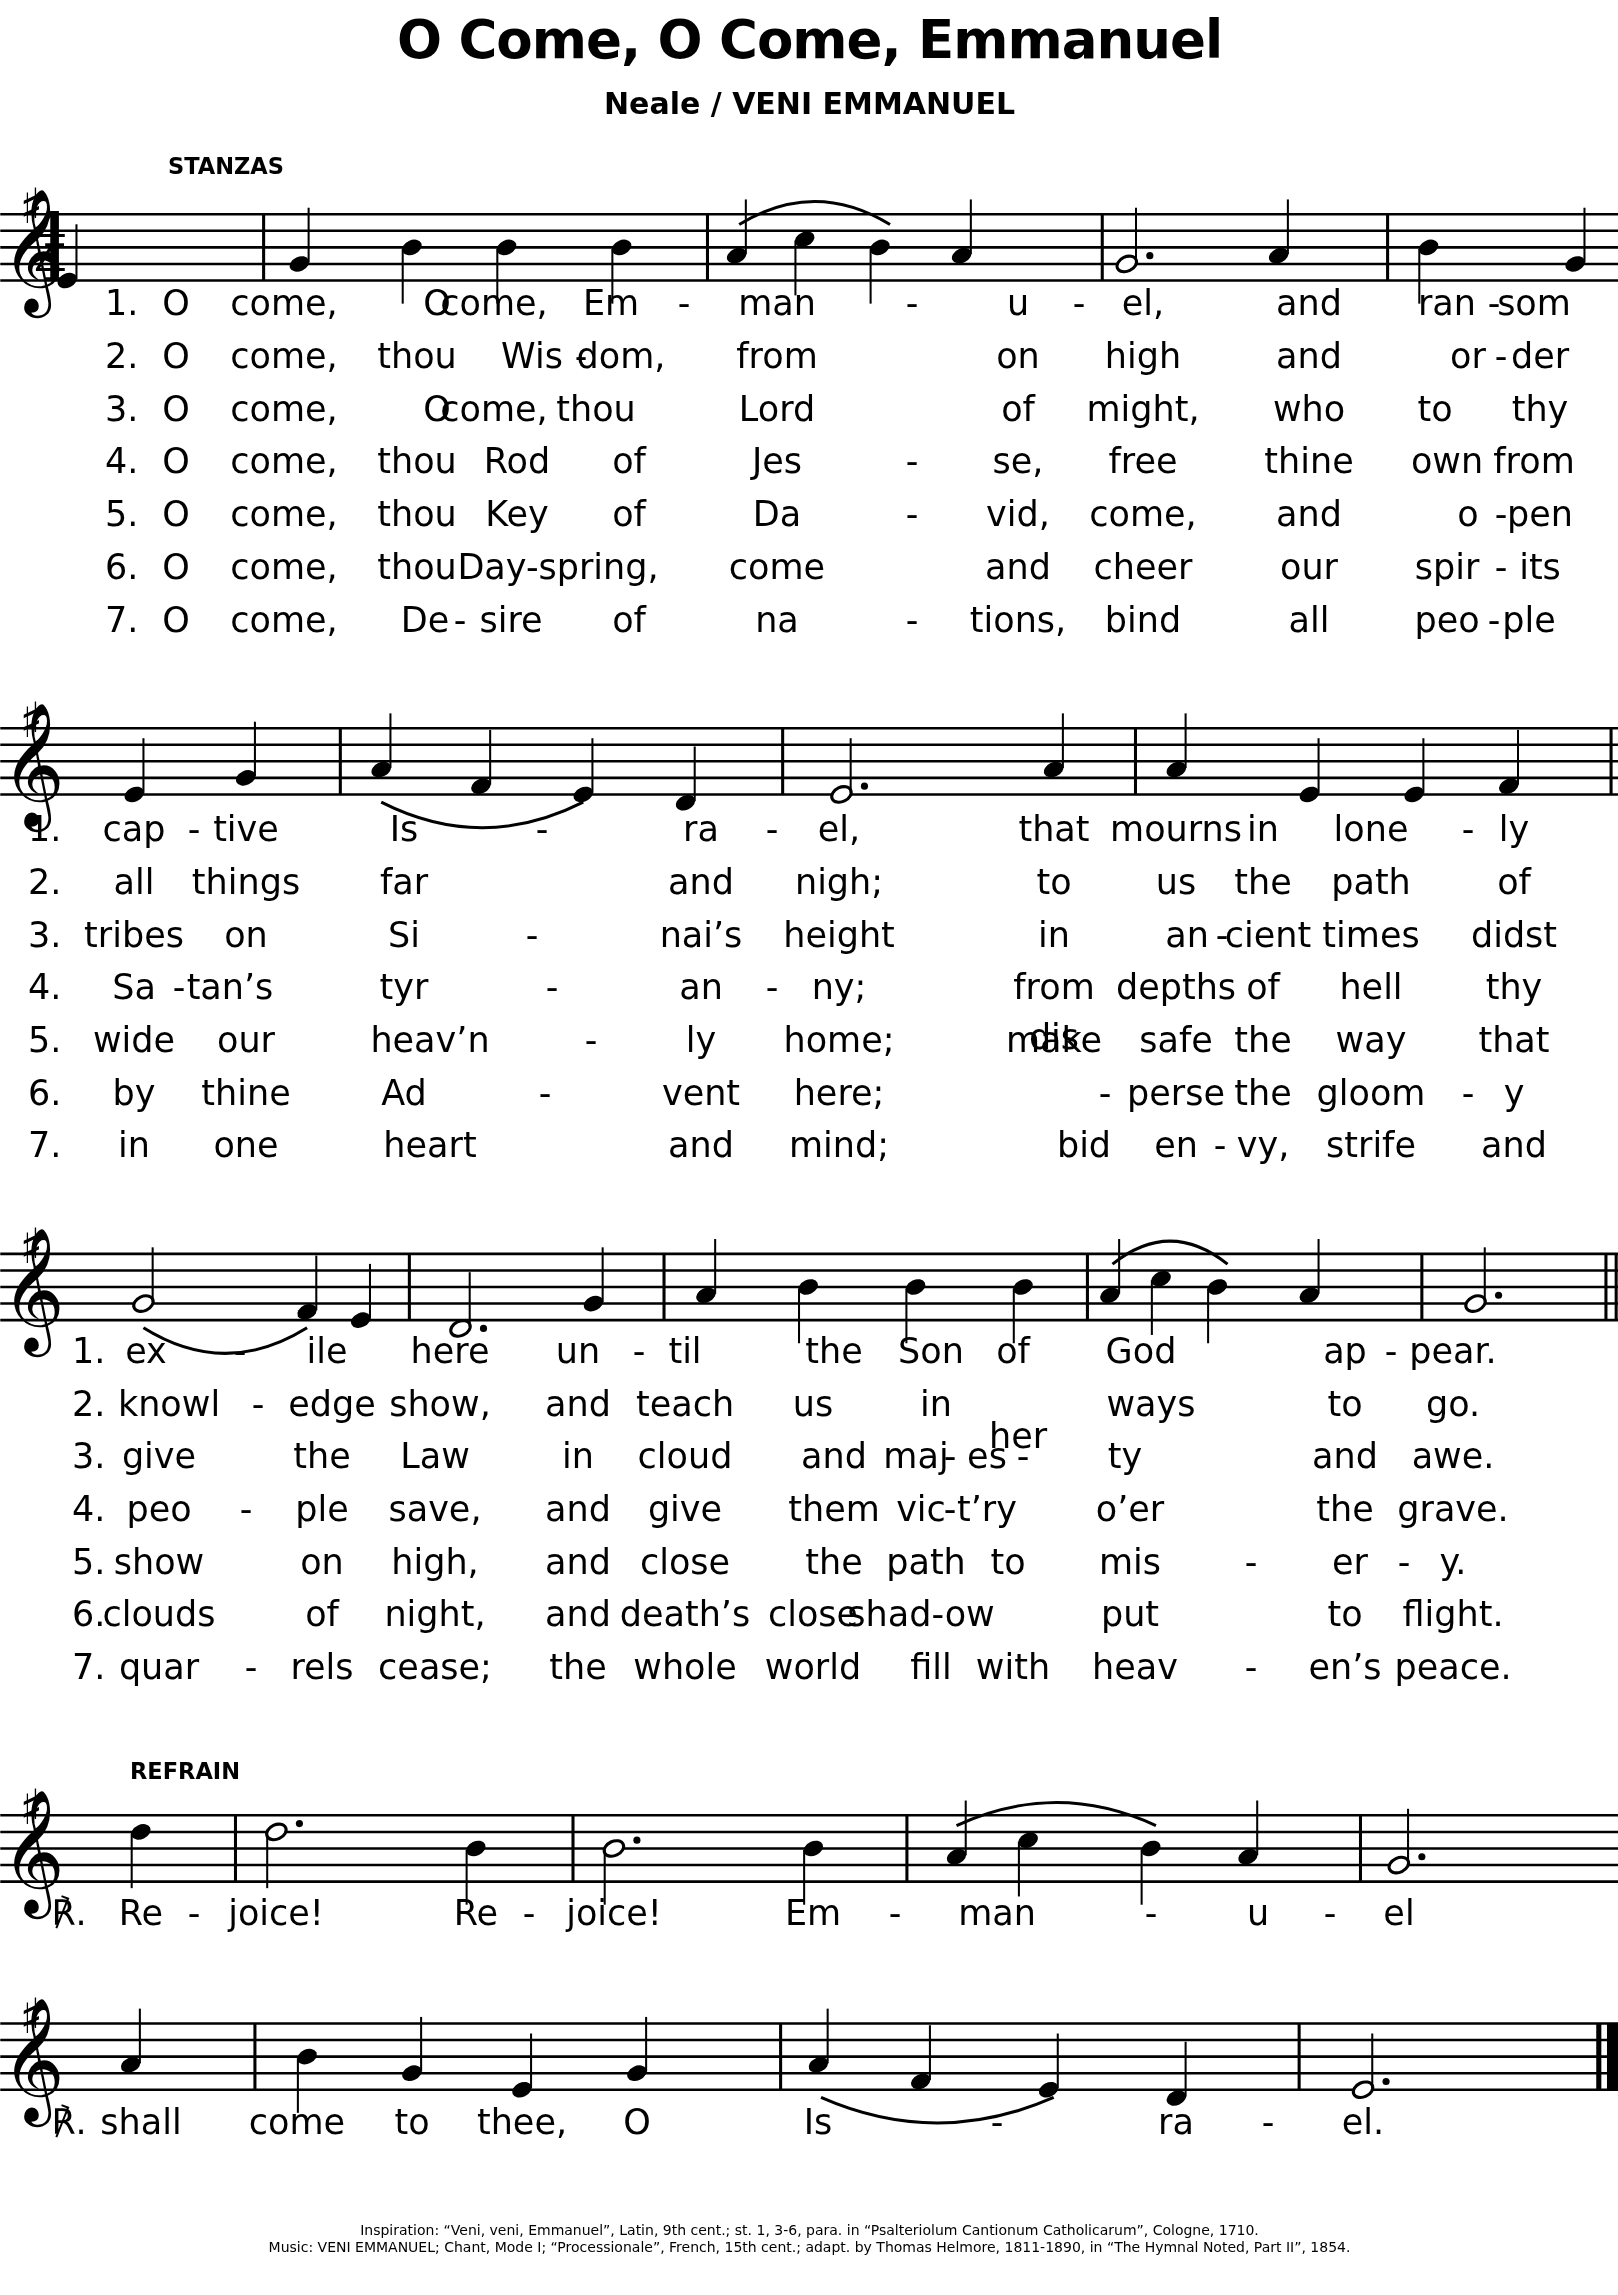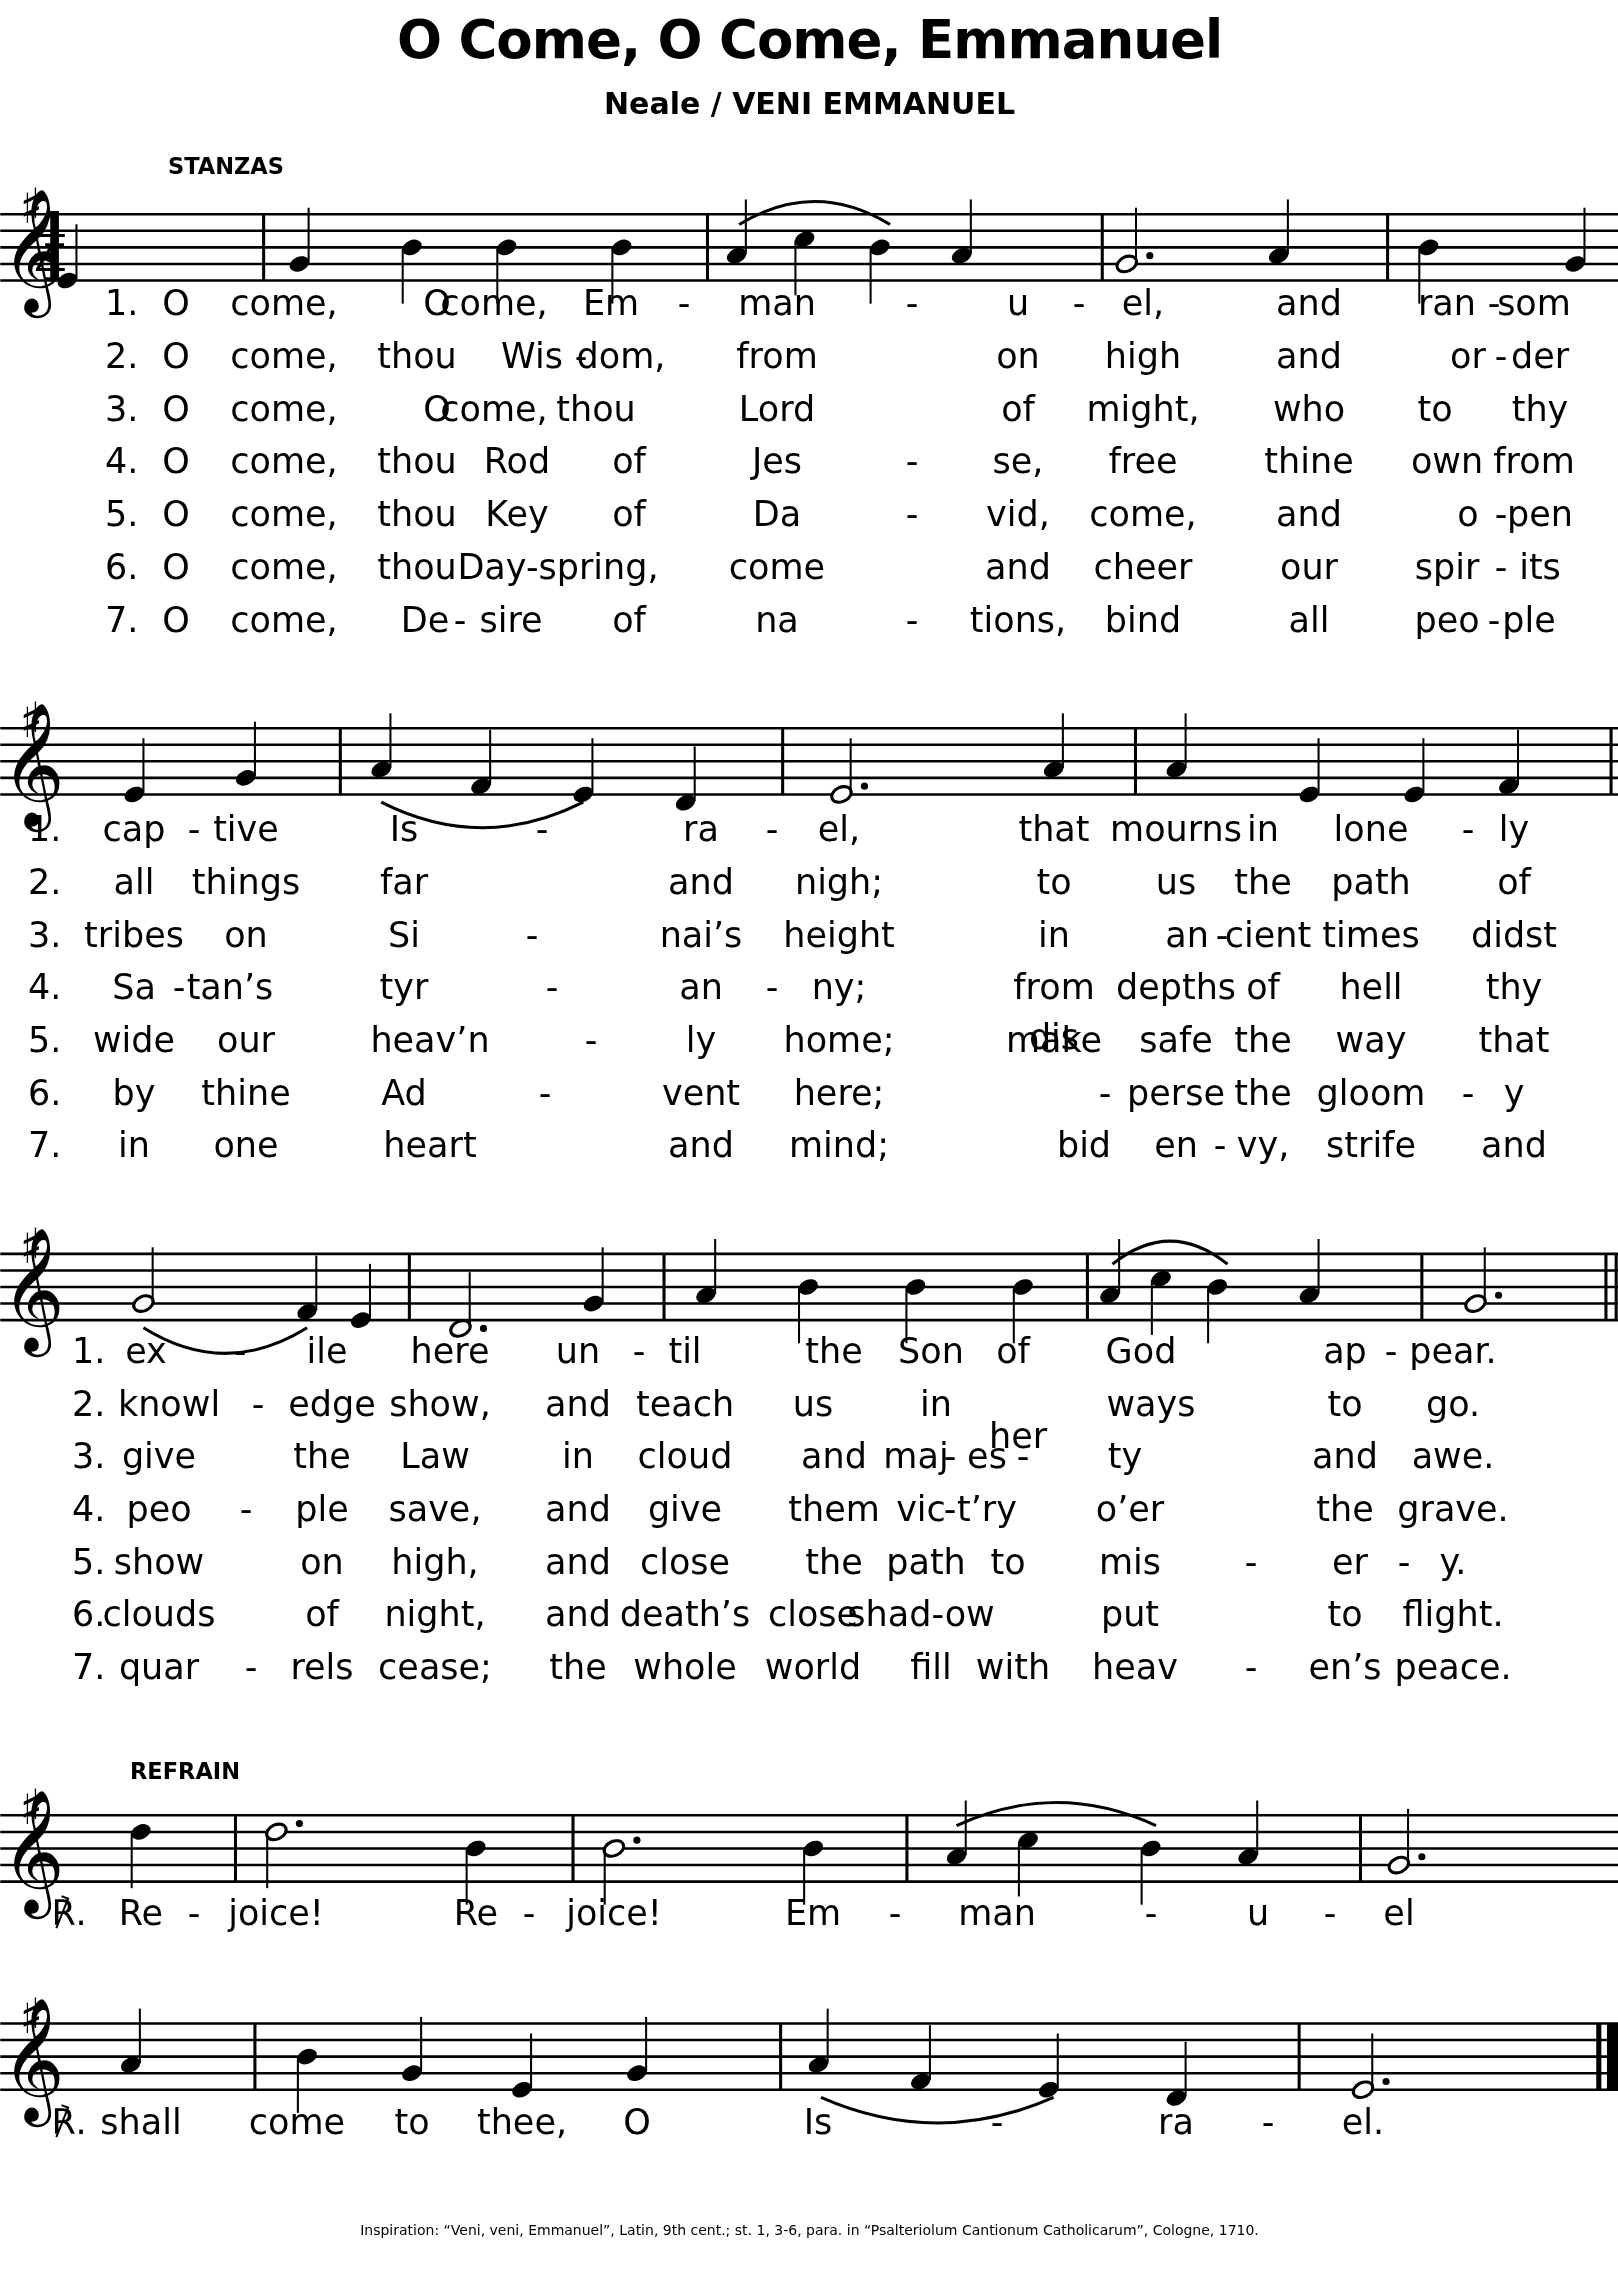--- a/index.html
+++ b/index.html
@@ -522,14 +522,15 @@
     <div class="lyr" style="left: 637px; top: 2105px;">O</div>
     <div class="lyr" style="left: 818px; top: 2105px;">Is</div>
     <div class="lyr" style="left: 997px; top: 2105px;">-</div>
     <div class="lyr" style="left: 1176px; top: 2105px;">ra</div>
     <div class="lyr" style="left: 1268px; top: 2105px;">-</div>
     <div class="lyr" style="left: 1363px; top: 2105px;">el.</div>
   </div>
 
 <div class="footer" style="top:2222px;">
   <div>Inspiration:  “Veni, veni, Emmanuel”, Latin, 9th cent.; st. 1, 3-6, para. in “Psalteriolum Cantionum Catholicarum”, Cologne, 1710.</div>
+  <div>Music:  VENI EMMANUEL; Chant, Mode I; “Processionale”, French, 15th cent.; adapt. by Thomas Helmore, 1811-1890, in “The Hymnal Noted, Part II”, 1854.</div>
 </div>
 
 
 </body></html>

